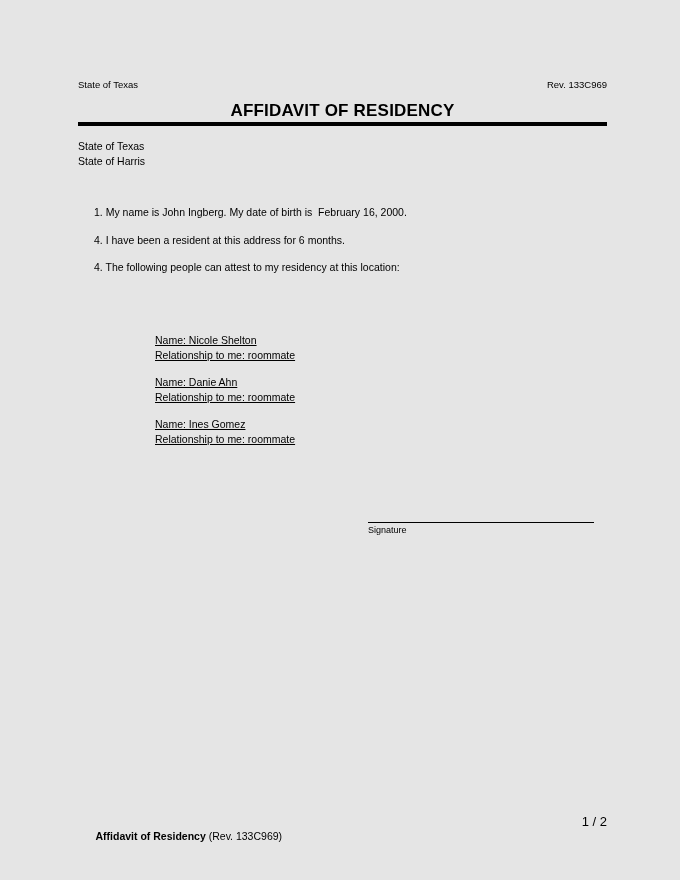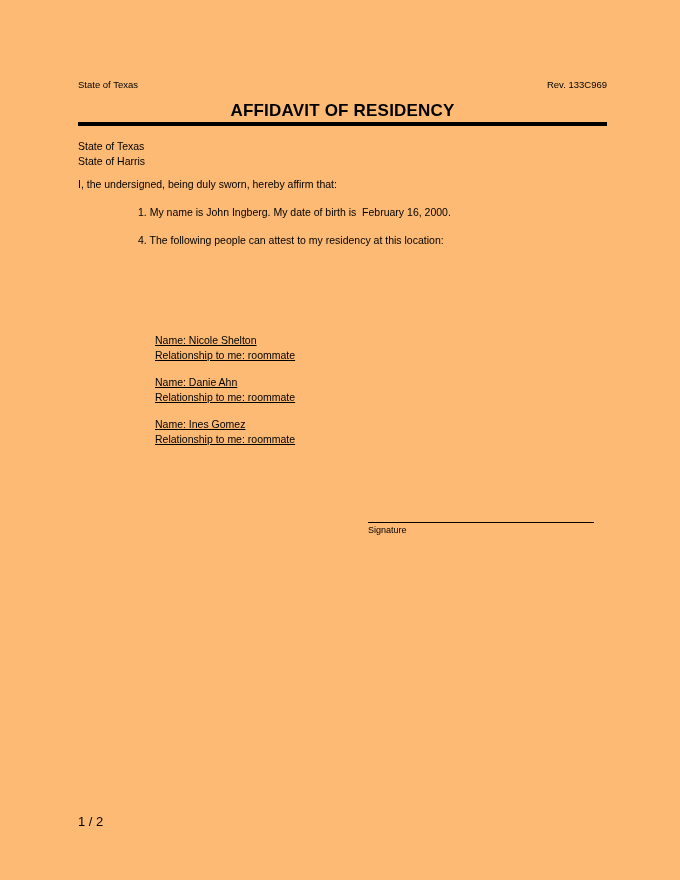--- a/index.html
+++ b/index.html
@@ -15,21 +15,21 @@
     color: #000000;
     -webkit-font-smoothing: none;
   }
 
   .page {
     position: absolute;
     left: 0;
     top: 0;
     width: 680px;
     height: 880px;
-    background: #fdba74;
+    background: #e5e5e5;
     box-sizing: border-box;
   }
 
   
   .header-row {
     position: absolute;
     left: 78px;
     top: 79px;
     width: 529px;
     display: flex;
@@ -83,21 +83,20 @@
     position: absolute;
     left: 94px;
     top: 205px;
     width: 510px;
     font-size: 10.5px;
   }
   .item {
     line-height: 14.5px;
     margin-bottom: 13px;
     white-space: pre-wrap;
-    margin-left: 44px;
   }
 
   .witnesses {
     position: absolute;
     left: 155px;
     top: 333px;
     font-size: 10.5px;
     text-decoration: underline;
   }
   .witness {
@@ -166,24 +165,24 @@
 
   <div class="doc-title">AFFIDAVIT OF RESIDENCY</div>
 
   <div class="title-rule"></div>
 
   <div class="jurisdiction">
     <div>State of Texas</div>
     <div>State of Harris</div>
   </div>
 
-  <div class="affirm-line">I, the undersigned, being duly sworn, hereby affirm that:</div>
 
   <div class="items">
     <div class="item">1. My name is John Ingberg. My date of birth is  February 16, 2000.</div>
+    <div class="item">4. I have been a resident at this address for 6 months.</div>
     <div class="item">4. The following people can attest to my residency at this location:</div>
   </div>
 
   <div class="witnesses">
     <div class="witness">
       <div class="wline">Name: Nicole Shelton</div>
       <div class="wline">Relationship to me: roommate</div>
     </div>
     <div class="witness">
       <div class="wline">Name: Danie Ahn</div>
@@ -196,16 +195,19 @@
   </div>
 
   <div class="sig-block sig-signature">
     <div class="sig-value"></div>
     <div class="sig-rule"></div>
     <div class="sig-caption">Signature</div>
   </div>
 
 
   <div class="footer">
+    <div class="footer-left">
+      <b>Affidavit of Residency</b><span> (Rev. 133C969)</span>
+    </div>
     <div class="footer-right">1 / 2</div>
   </div>
 
 </div>
 
 </body></html>

